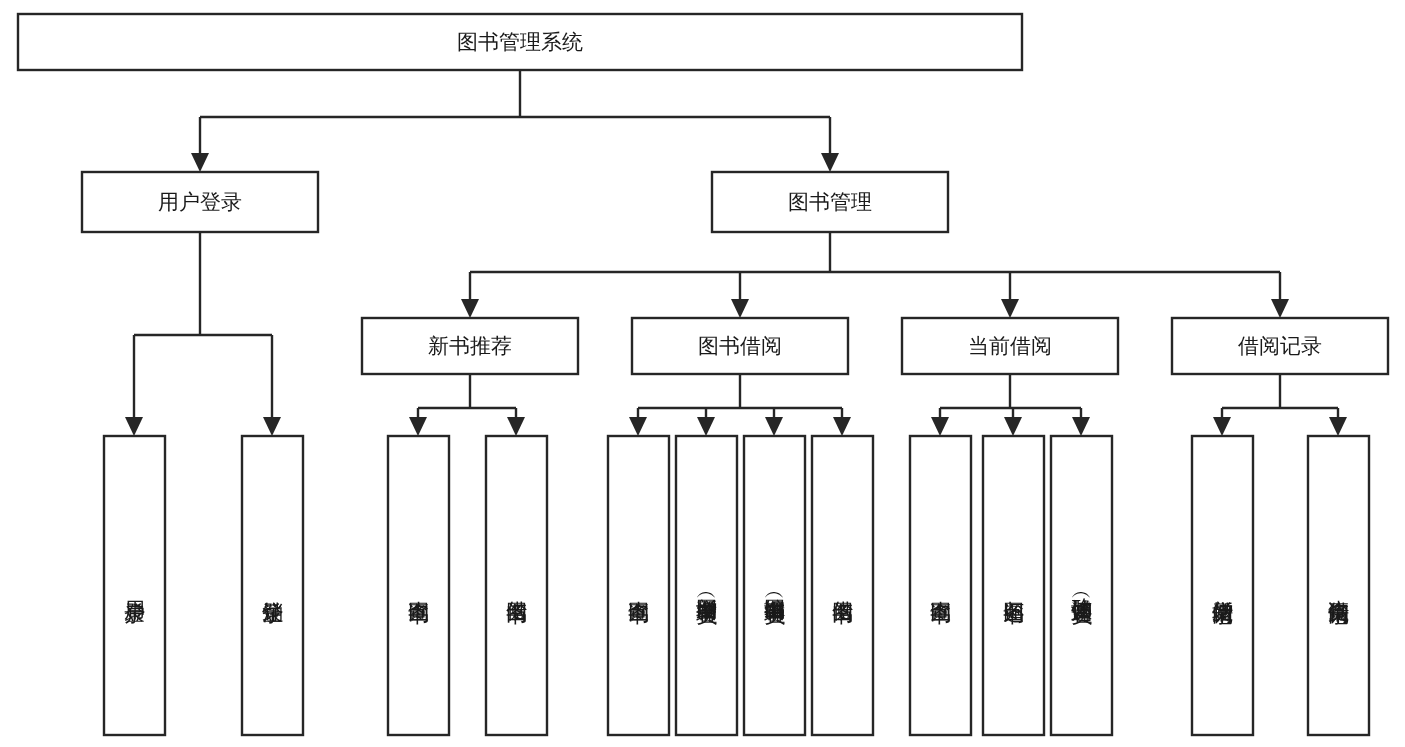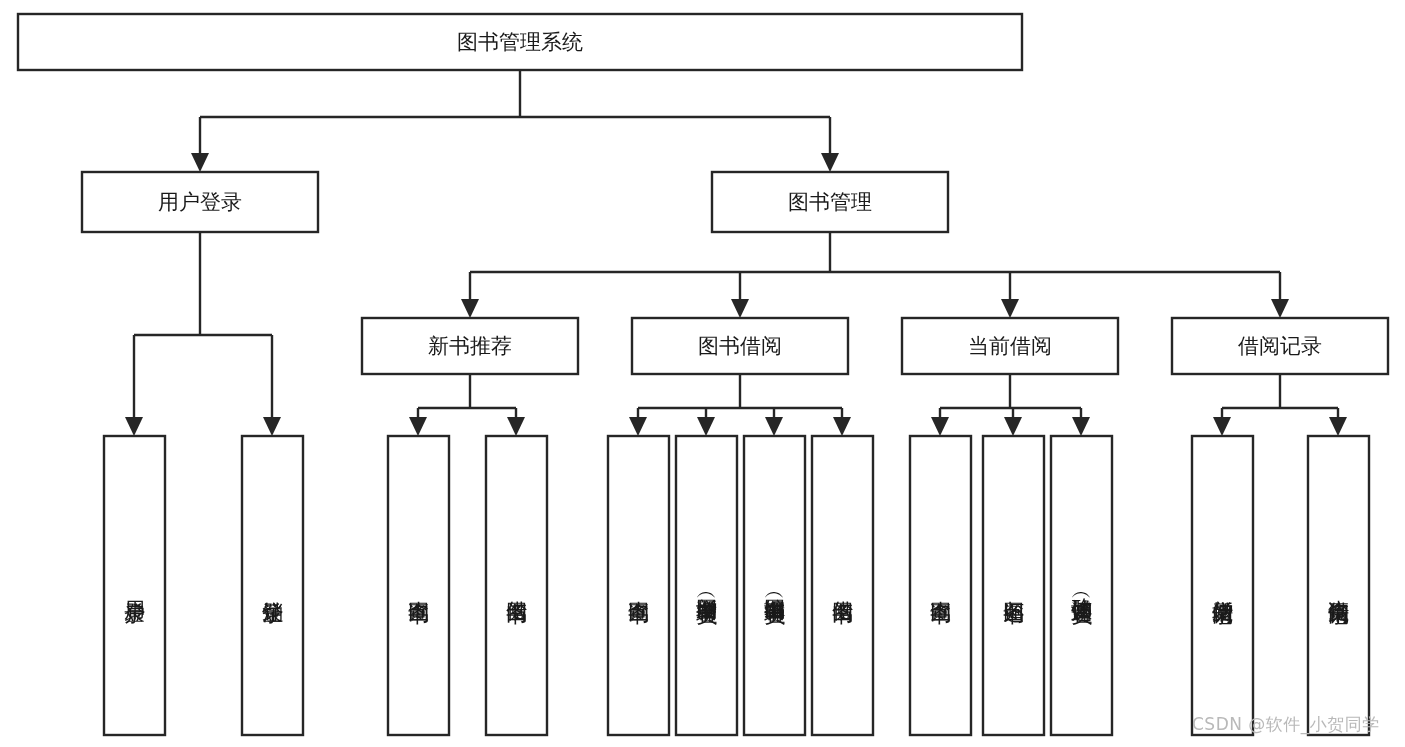--- a/index.html
+++ b/index.html
@@ -202,14 +202,13 @@
         <span style="writing-mode: vertical-rl; text-orientation: upright;">确认归还（管理员）</span>
       </div>
       <div class="vlabel" style="left: 1192px; top: 436px; width: 61px; height: 299px; display: flex; align-items: center; justify-content: center;">
         <span style="writing-mode: vertical-rl; text-orientation: upright;">新增借阅记录</span>
       </div>
       <div class="vlabel" style="left: 1308px; top: 436px; width: 61px; height: 299px; display: flex; align-items: center; justify-content: center;">
         <span style="writing-mode: vertical-rl; text-orientation: upright;">查询借阅记录</span>
       </div>
     </div>
 
-  <div class="watermark">CSDN @软件_小贺同学</div>
 </div>
 
 </body></html>

